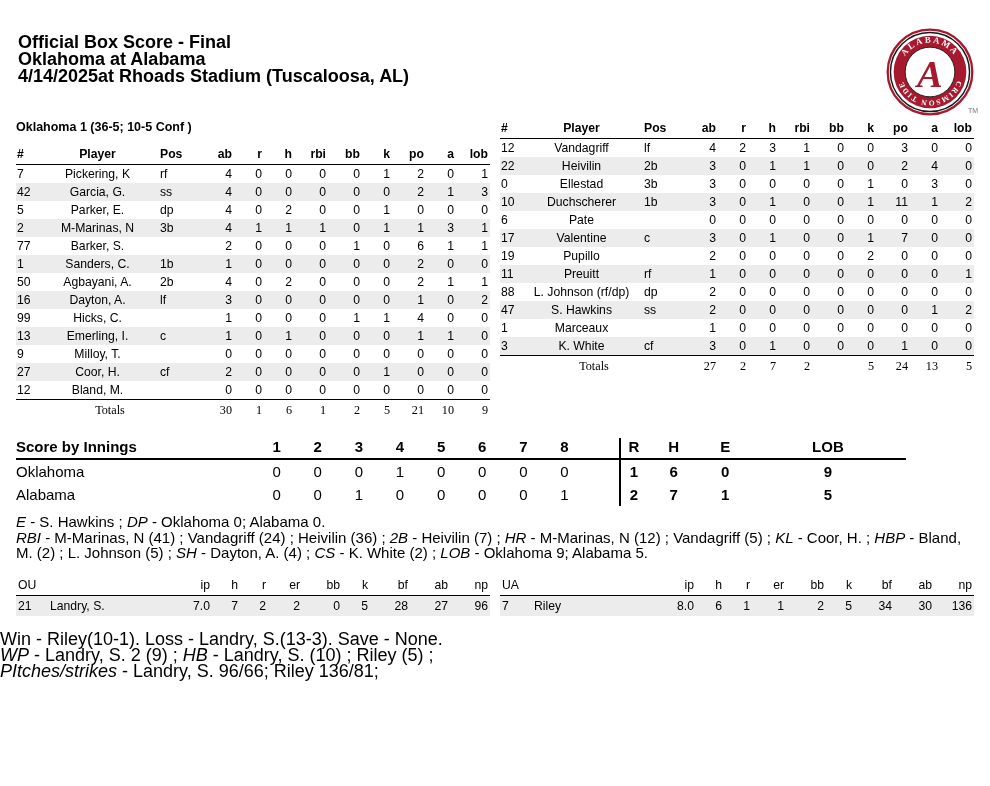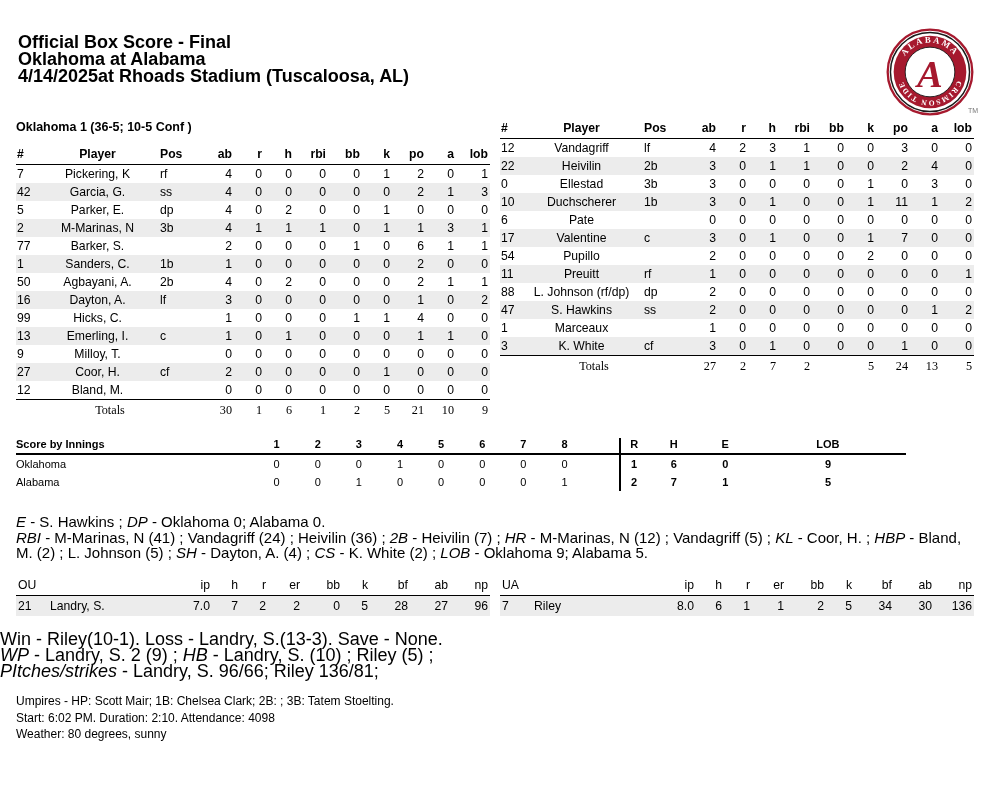--- a/index.html
+++ b/index.html
@@ -106,21 +106,21 @@
   
   .innings {
     position: absolute;
     left: 16px;
     top: 438px;
     width: 890px;
   }
   table.inn {
     border-collapse: collapse;
     width: 100%;
-    font-size: 11px;
+    font-size: 15px;
   }
   table.inn th {
     font-weight: bold;
     text-align: center;
     border-bottom: 2px solid #000;
     padding: 0 0 3px 0;
   }
   table.inn th.lbl {
     text-align: left;
     white-space: nowrap;
@@ -542,21 +542,21 @@
             <td class="st">0</td>
             <td class="st">1</td>
             <td class="st3">0</td>
             <td class="st3">0</td>
             <td class="st">1</td>
             <td class="st3">7</td>
             <td class="st">0</td>
             <td class="st3">0</td>
           </tr>
           <tr>
-            <td class="num">54</td>
+            <td class="num">19</td>
             <td class="nm">Pupillo</td>
             <td class="pos"></td>
             <td class="st">2</td>
             <td class="st">0</td>
             <td class="st">0</td>
             <td class="st3">0</td>
             <td class="st3">0</td>
             <td class="st">2</td>
             <td class="st3">0</td>
             <td class="st">0</td>
@@ -782,19 +782,14 @@
         </tbody>
     </table>
   </div>
 
   <div class="decisions">
     <div>Win - Riley(10-1). Loss - Landry, S.(13-3). Save - None.</div>
     <div><i>WP</i><span> - Landry, S. 2 (9) ; </span><i>HB</i><span> - Landry, S. (10) ; Riley (5) ;</span></div>
     <div><i>PItches/strikes</i><span> - Landry, S. 96/66; Riley 136/81;</span></div>
   </div>
 
-  <div class="footer">
-    <div>Umpires - HP: Scott Mair; 1B: Chelsea Clark; 2B: ; 3B: Tatem Stoelting.</div>
-    <div>Start: 6:02 PM. Duration: 2:10. Attendance: 4098</div>
-    <div>Weather: 80 degrees, sunny</div>
-  </div>
 
 </div>
 
 </body></html>

